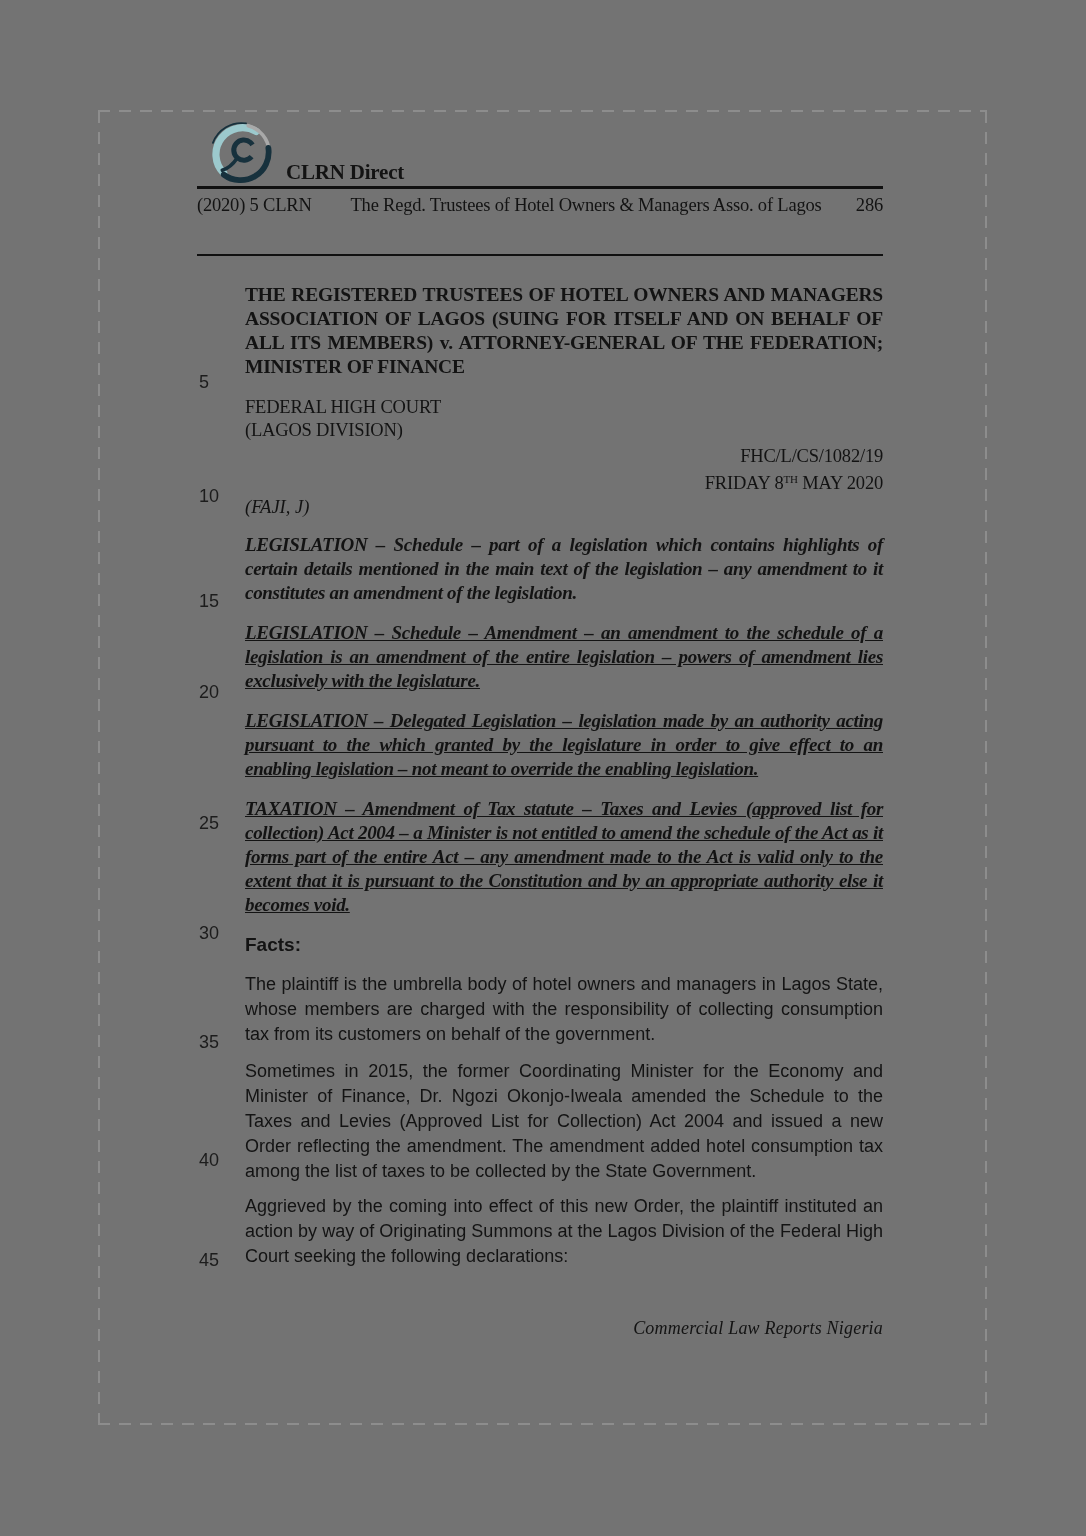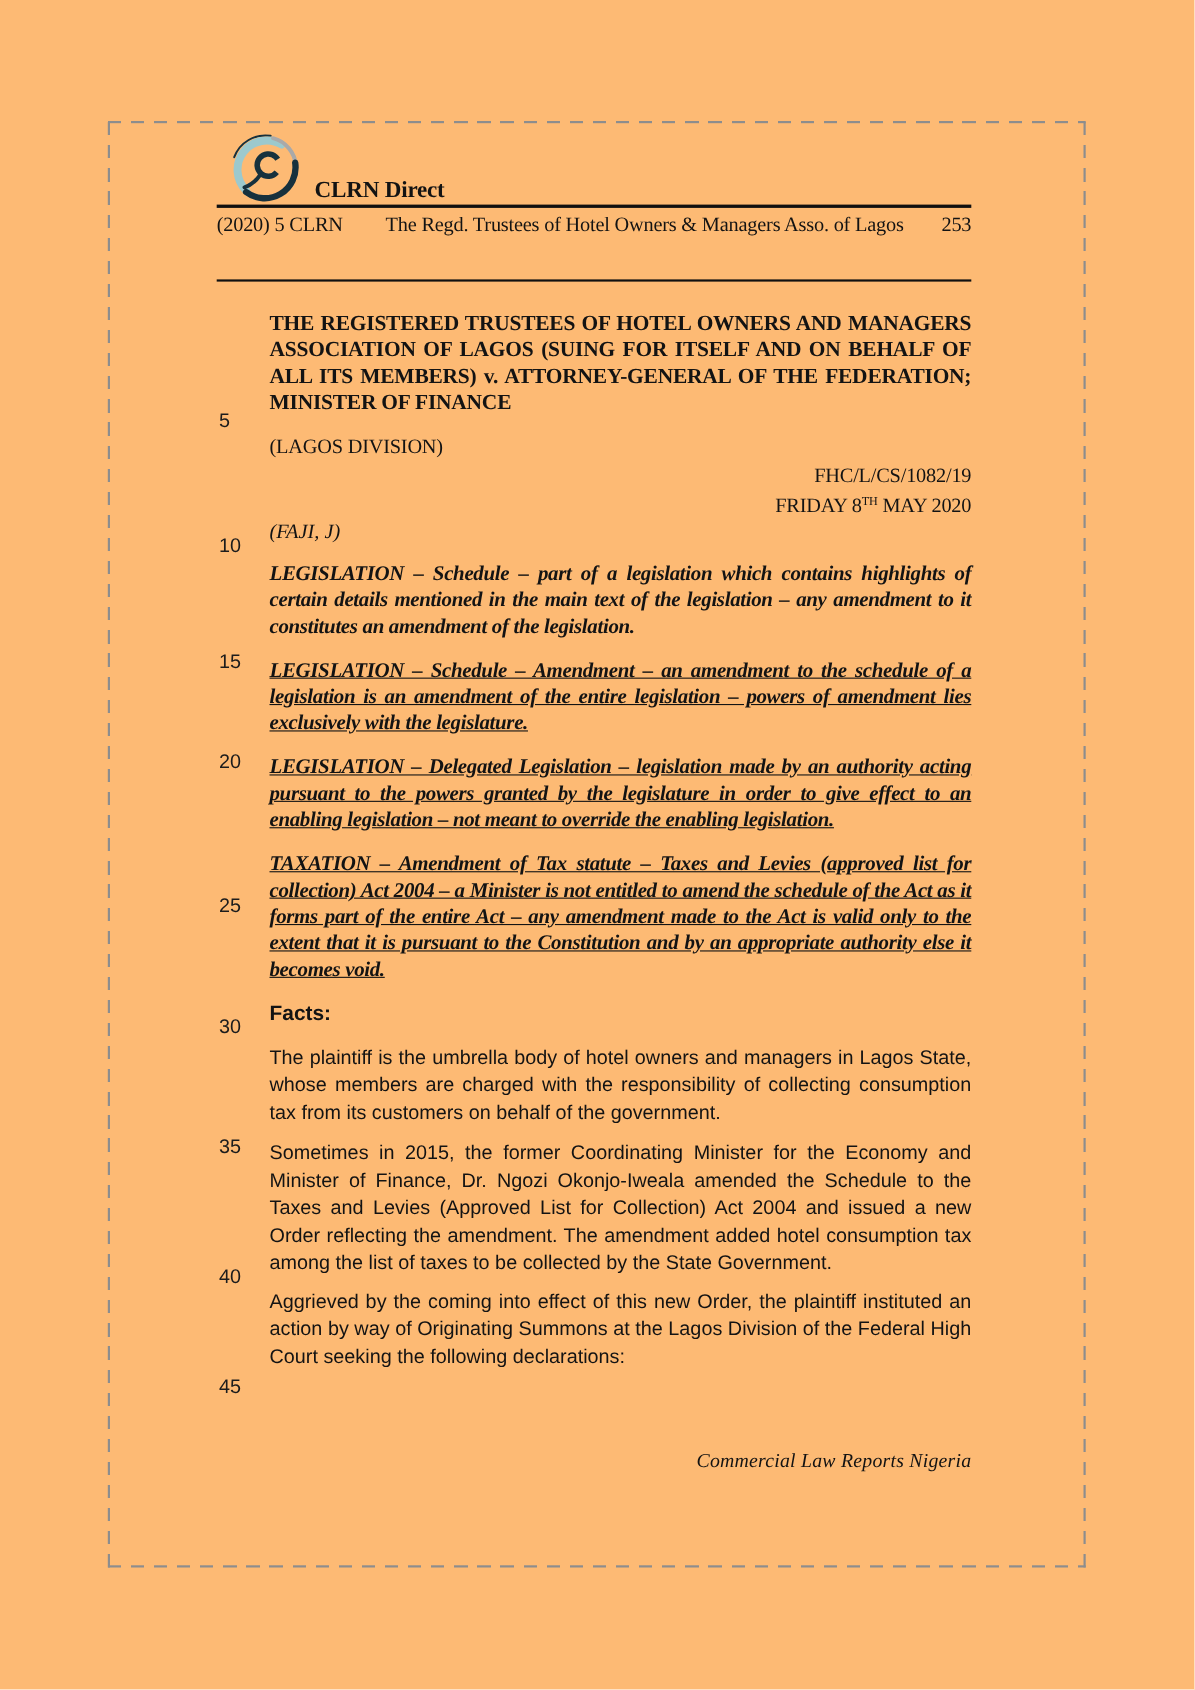--- a/index.html
+++ b/index.html
@@ -1,20 +1,20 @@
 <!DOCTYPE html>
 <html><head>
 <meta charset="utf-8">
 <style>
   html, body { margin: 0; padding: 0; background: #ffffff; }
   .page {
     position: relative;
     width: 1086px;
     height: 1536px;
-    background: #fdba74;
+    background: #737373;
     font-family: "Liberation Serif", serif;
     color: #131313;
     overflow: hidden;
   }
   .border-dashed {
     position: absolute;
     left: 98px; top: 110px;
     width: 889px; height: 1315px;
     background-image:
       repeating-linear-gradient(90deg, #8d8d8d 0 12px, transparent 12px 21px),
@@ -102,54 +102,55 @@
 
   <div class="brand">CLRN Direct</div>
 
   <div class="rule-1"></div>
 
   <div class="header-row">
     <div class="header-citation">(2020) 5 CLRN</div>
     <div class="header-center">
       <div>The Regd. Trustees of Hotel Owners &amp; Managers Asso. of Lagos</div>
     </div>
-    <div class="header-page">253</div>
+    <div class="header-page">286</div>
   </div>
 
   <div class="rule-2"></div>
 
   <div class="line-numbers">
     <span style="top:372px">5</span>
     <span style="top:486px">10</span>
     <span style="top:591px">15</span>
     <span style="top:682px">20</span>
     <span style="top:813px">25</span>
     <span style="top:923px">30</span>
     <span style="top:1032px">35</span>
     <span style="top:1150px">40</span>
     <span style="top:1250px">45</span>
   </div>
 
   <div class="main">
     <p class="case-title">THE REGISTERED TRUSTEES OF HOTEL OWNERS AND MANAGERS ASSOCIATION OF LAGOS (SUING FOR ITSELF AND ON BEHALF OF ALL ITS MEMBERS) v. ATTORNEY-GENERAL OF THE FEDERATION; MINISTER OF FINANCE</p>
 
     <div class="court-block">
+      <div>FEDERAL HIGH COURT</div>
       <div>(LAGOS DIVISION)</div>
     </div>
 
     <div class="case-ref">
       <div>FHC/L/CS/1082/19</div>
       <div><span>FRIDAY 8</span><sup>TH</sup><span> MAY 2020</span></div>
     </div>
 
     <div class="judge">(FAJI, J)</div>
 
     <p class="catchword">LEGISLATION – Schedule – part of a legislation which contains highlights of certain details mentioned in the main text of the legislation – any amendment to it constitutes an amendment of the legislation.</p>
     <p class="catchword">LEGISLATION – Schedule – Amendment – an amendment to the schedule of a legislation is an amendment of the entire legislation – powers of amendment lies exclusively with the legislature.</p>
-    <p class="catchword">LEGISLATION – Delegated Legislation – legislation made by an authority acting pursuant to the powers granted by the legislature in order to give effect to an enabling legislation – not meant to override the enabling legislation.</p>
+    <p class="catchword">LEGISLATION – Delegated Legislation – legislation made by an authority acting pursuant to the which granted by the legislature in order to give effect to an enabling legislation – not meant to override the enabling legislation.</p>
     <p class="catchword">TAXATION – Amendment of Tax statute – Taxes and Levies (approved list for collection) Act 2004 – a Minister is not entitled to amend the schedule of the Act as it forms part of the entire Act – any amendment made to the Act is valid only to the extent that it is pursuant to the Constitution and by an appropriate authority else it becomes void.</p>
 
     <p class="facts-heading">Facts:</p>
     <p class="body-para first">The plaintiff is the umbrella body of hotel owners and managers in Lagos State, whose members are charged with the responsibility of collecting consumption tax from its customers on behalf of the government.</p>
     <p class="body-para">Sometimes in 2015, the former Coordinating Minister for the Economy and Minister of Finance, Dr. Ngozi Okonjo-Iweala amended the Schedule to the Taxes and Levies (Approved List for Collection) Act 2004 and issued a new Order reflecting the amendment. The amendment added hotel consumption tax among the list of taxes to be collected by the State Government.</p>
     <p class="body-para" style="margin-top:10px">Aggrieved by the coming into effect of this new Order, the plaintiff instituted an action by way of Originating Summons at the Lagos Division of the Federal High Court seeking the following declarations:</p>
   </div>
 
   <div class="footer">Commercial Law Reports Nigeria</div>
 

